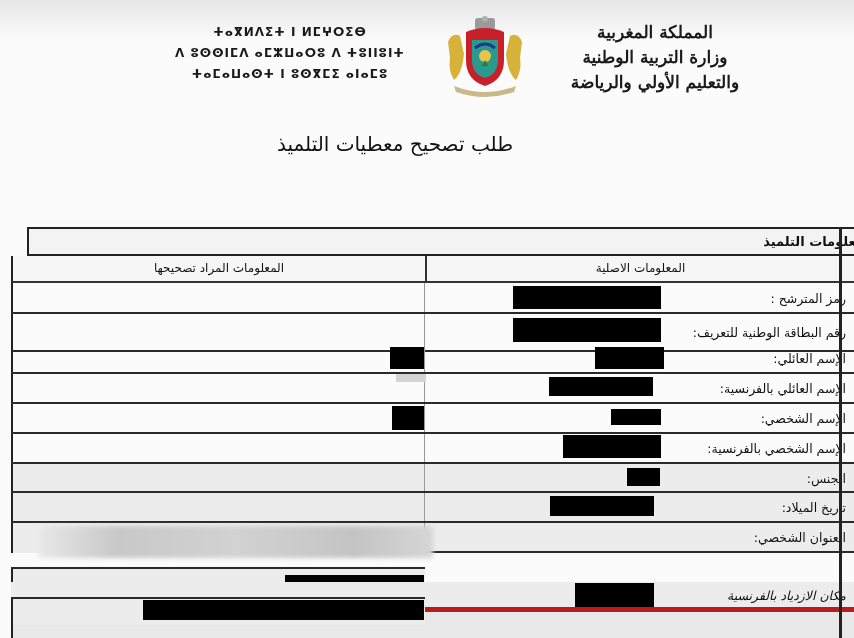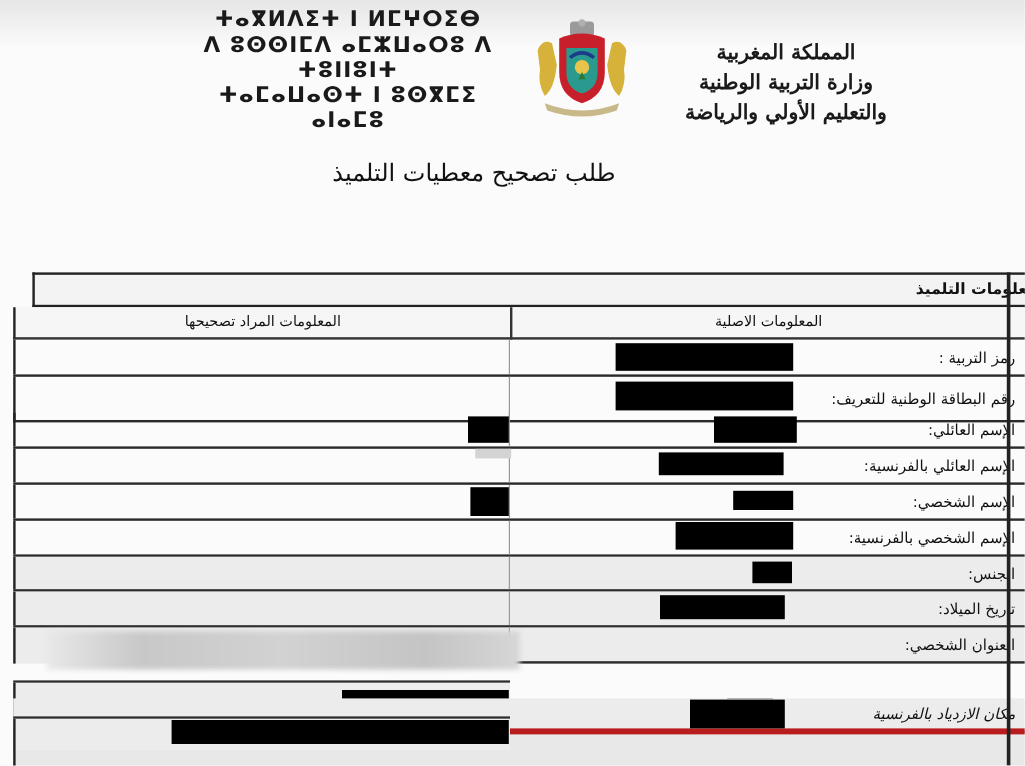--- a/index.html
+++ b/index.html
@@ -8,30 +8,30 @@
     background:#fbfbfb;
     font-family:"DejaVu Sans", sans-serif;
     color:#111;
     position:relative;
   }
   .topfade {
     position:absolute; left:0; top:0; width:854px; height:40px;
     background:linear-gradient(#e6e6e6, #fbfbfb);
   }
   .tifinagh {
-    position:absolute; left:150px; top:6px; width:280px;
+    position:absolute; left:150px; top:22px; width:280px;
     font-family:"DejaVu Sans", sans-serif; font-weight:bold;
-    font-size:18px; line-height:21px; text-align:center; letter-spacing:1px;
+    font-size:12px; line-height:21px; text-align:center; letter-spacing:1px;
     color:#1a1a1a;
   }
   .arabic-head {
     position:absolute; left:540px; top:20px; width:230px;
     direction:rtl; text-align:center;
     font-family:"DejaVu Serif", serif; font-weight:bold;
-    font-size:17px; line-height:25px; color:#1a1a1a;margin-top:12px;
+    font-size:17px; line-height:25px; color:#1a1a1a;
   }
   .crest {
     position:absolute; left:442px; top:14px; width:86px; height:86px;
   }
   .doc-title {
     position:absolute; left:250px; top:132px; width:290px;
     direction:rtl; text-align:center;
     font-family:"DejaVu Sans", sans-serif; font-size:20px; color:#111;
   }
   .form {
@@ -125,21 +125,21 @@
 
   <div class="col-headers">
     <div class="col-h left">المعلومات المراد تصحيحها</div>
     <div class="col-h right">المعلومات الاصلية</div>
   </div>
 
   <div class="row" style="top:56px;height:31px;">
     <div class="cell-left"></div>
     <div class="cell-right">
       <div class="redact" style="left:88px;top:3px;width:148px;height:23px;"></div>
-      <span class="lbl">رمز التربية :</span>
+      <span class="lbl">رمز المترشح :</span>
     </div>
   </div>
 
   <div class="row" style="top:87px;height:38px;padding-left:36px;">
     <div class="cell-left"></div>
     <div class="cell-right">
       <div class="redact" style="left:88px;top:4px;width:148px;height:24px;"></div>
       <span class="lbl">رقم البطاقة الوطنية للتعريف:</span>
     </div>
   </div>

